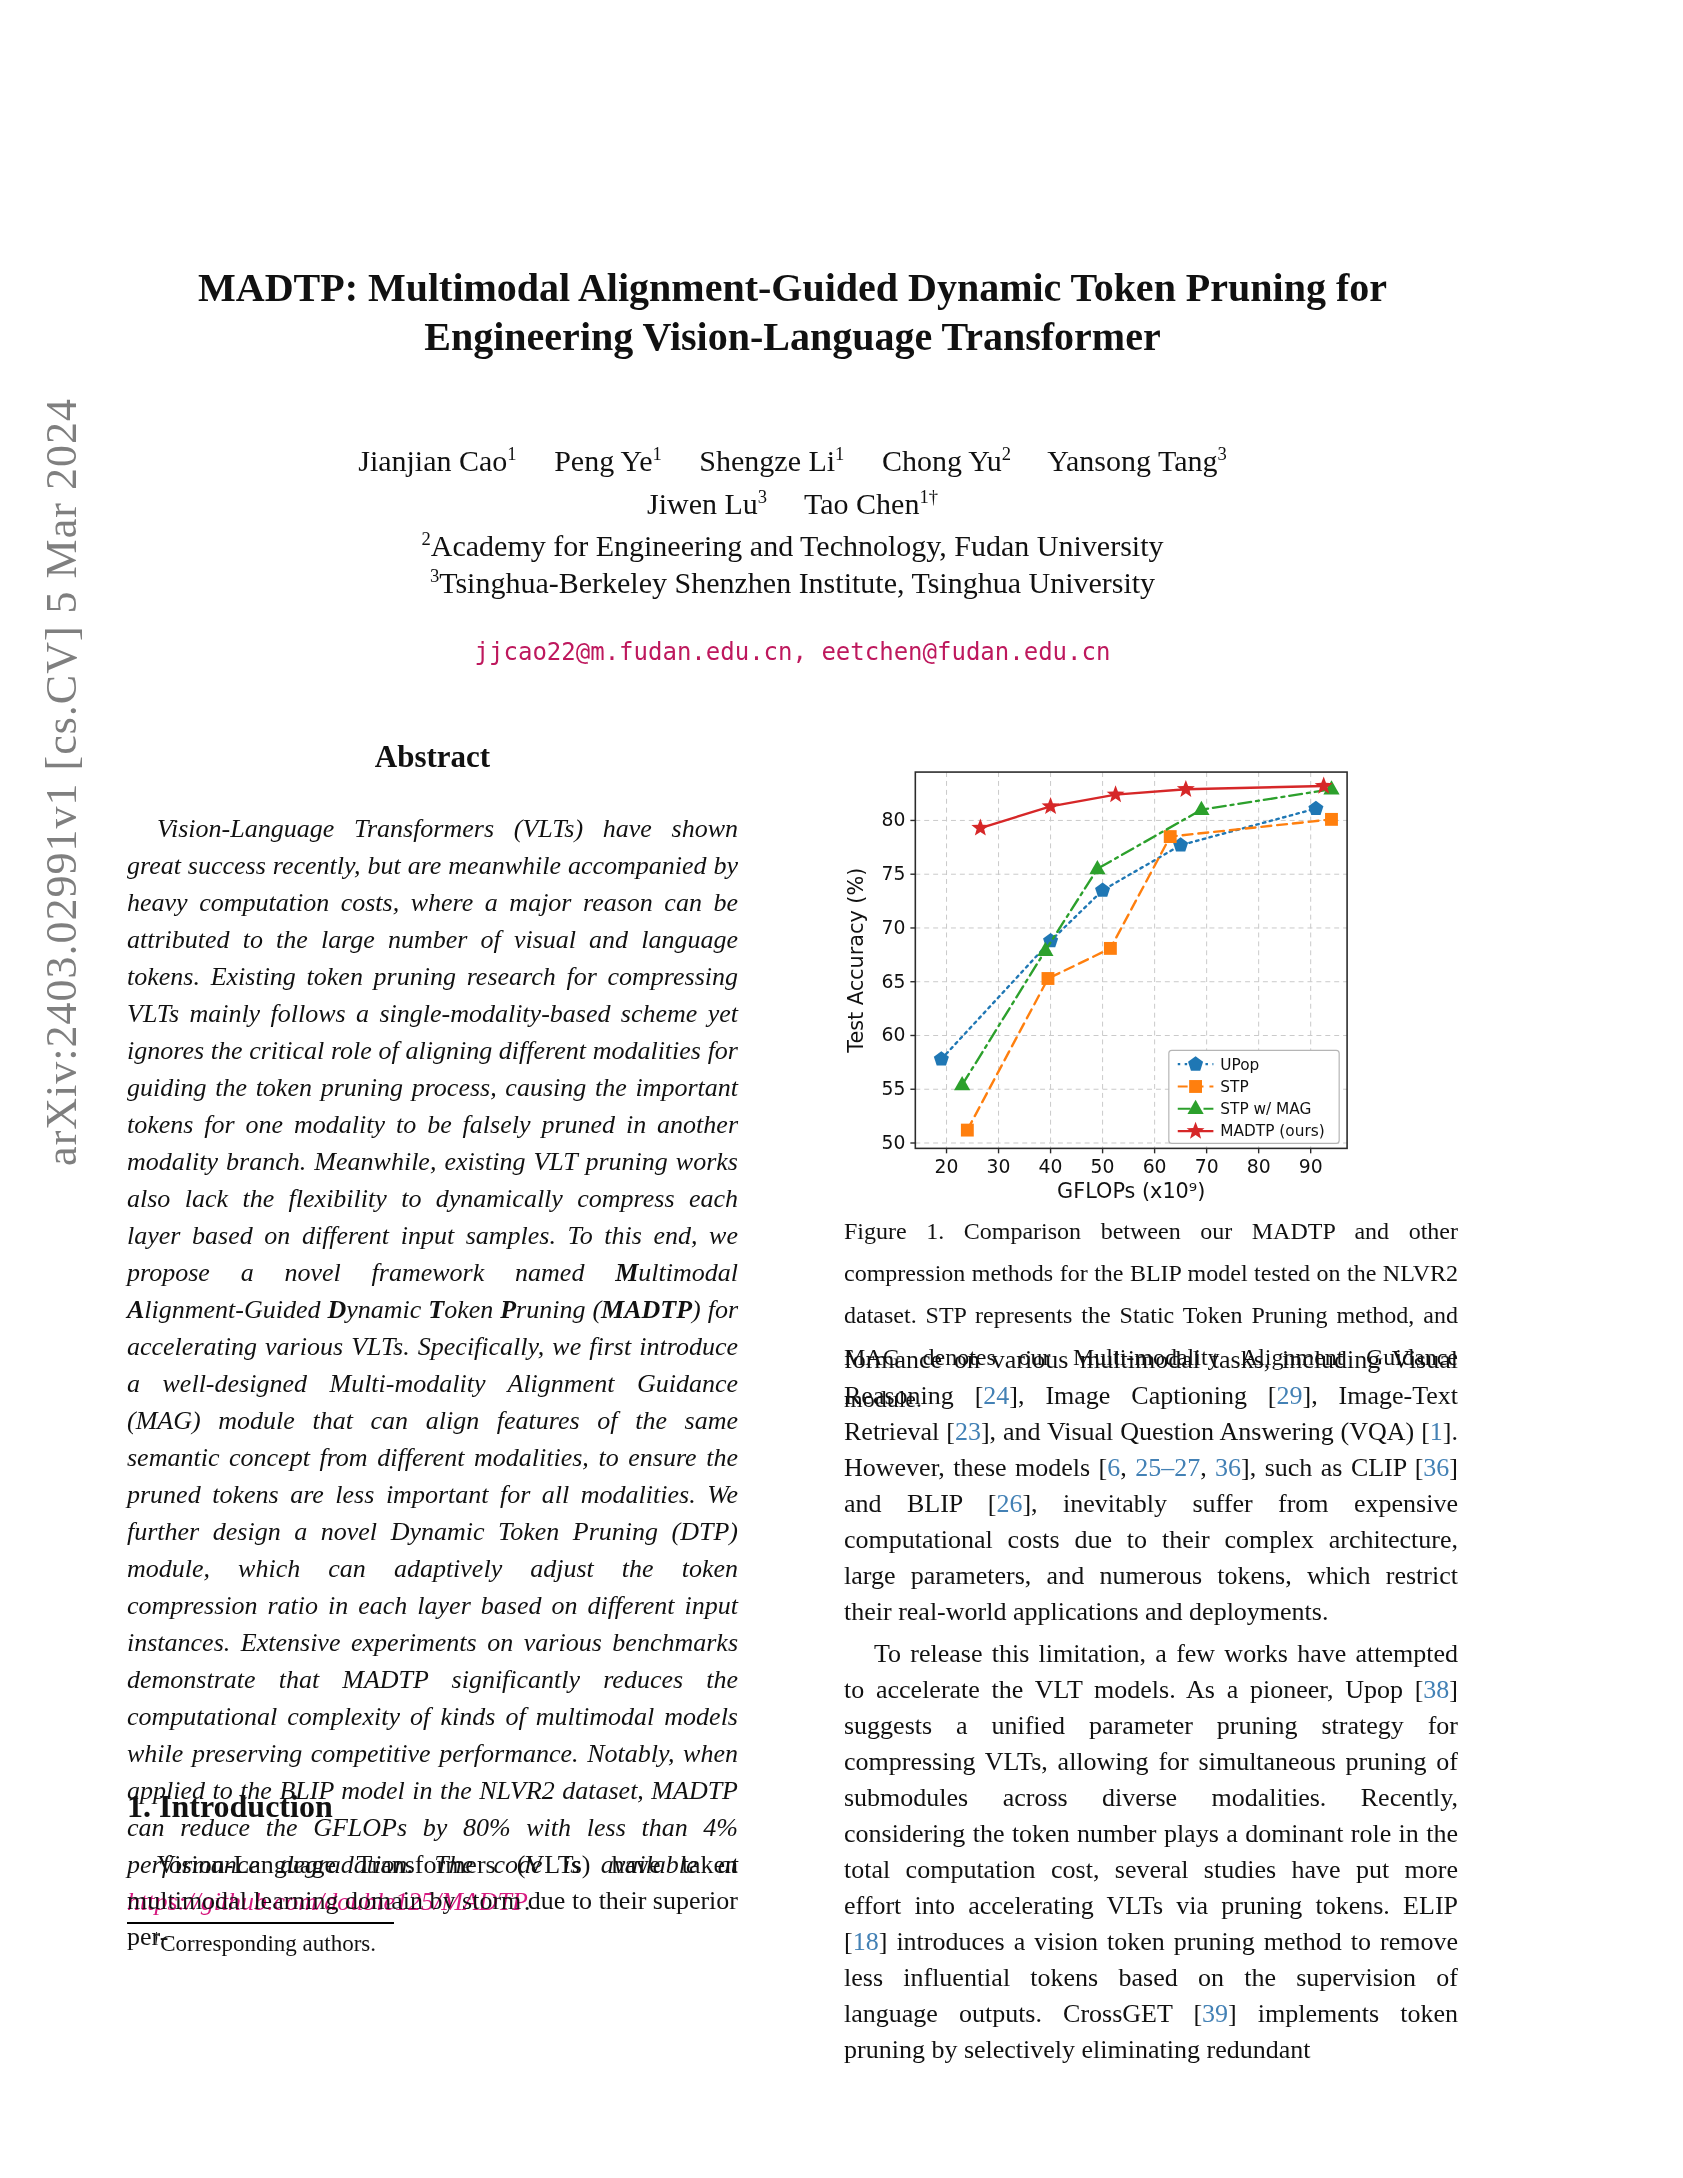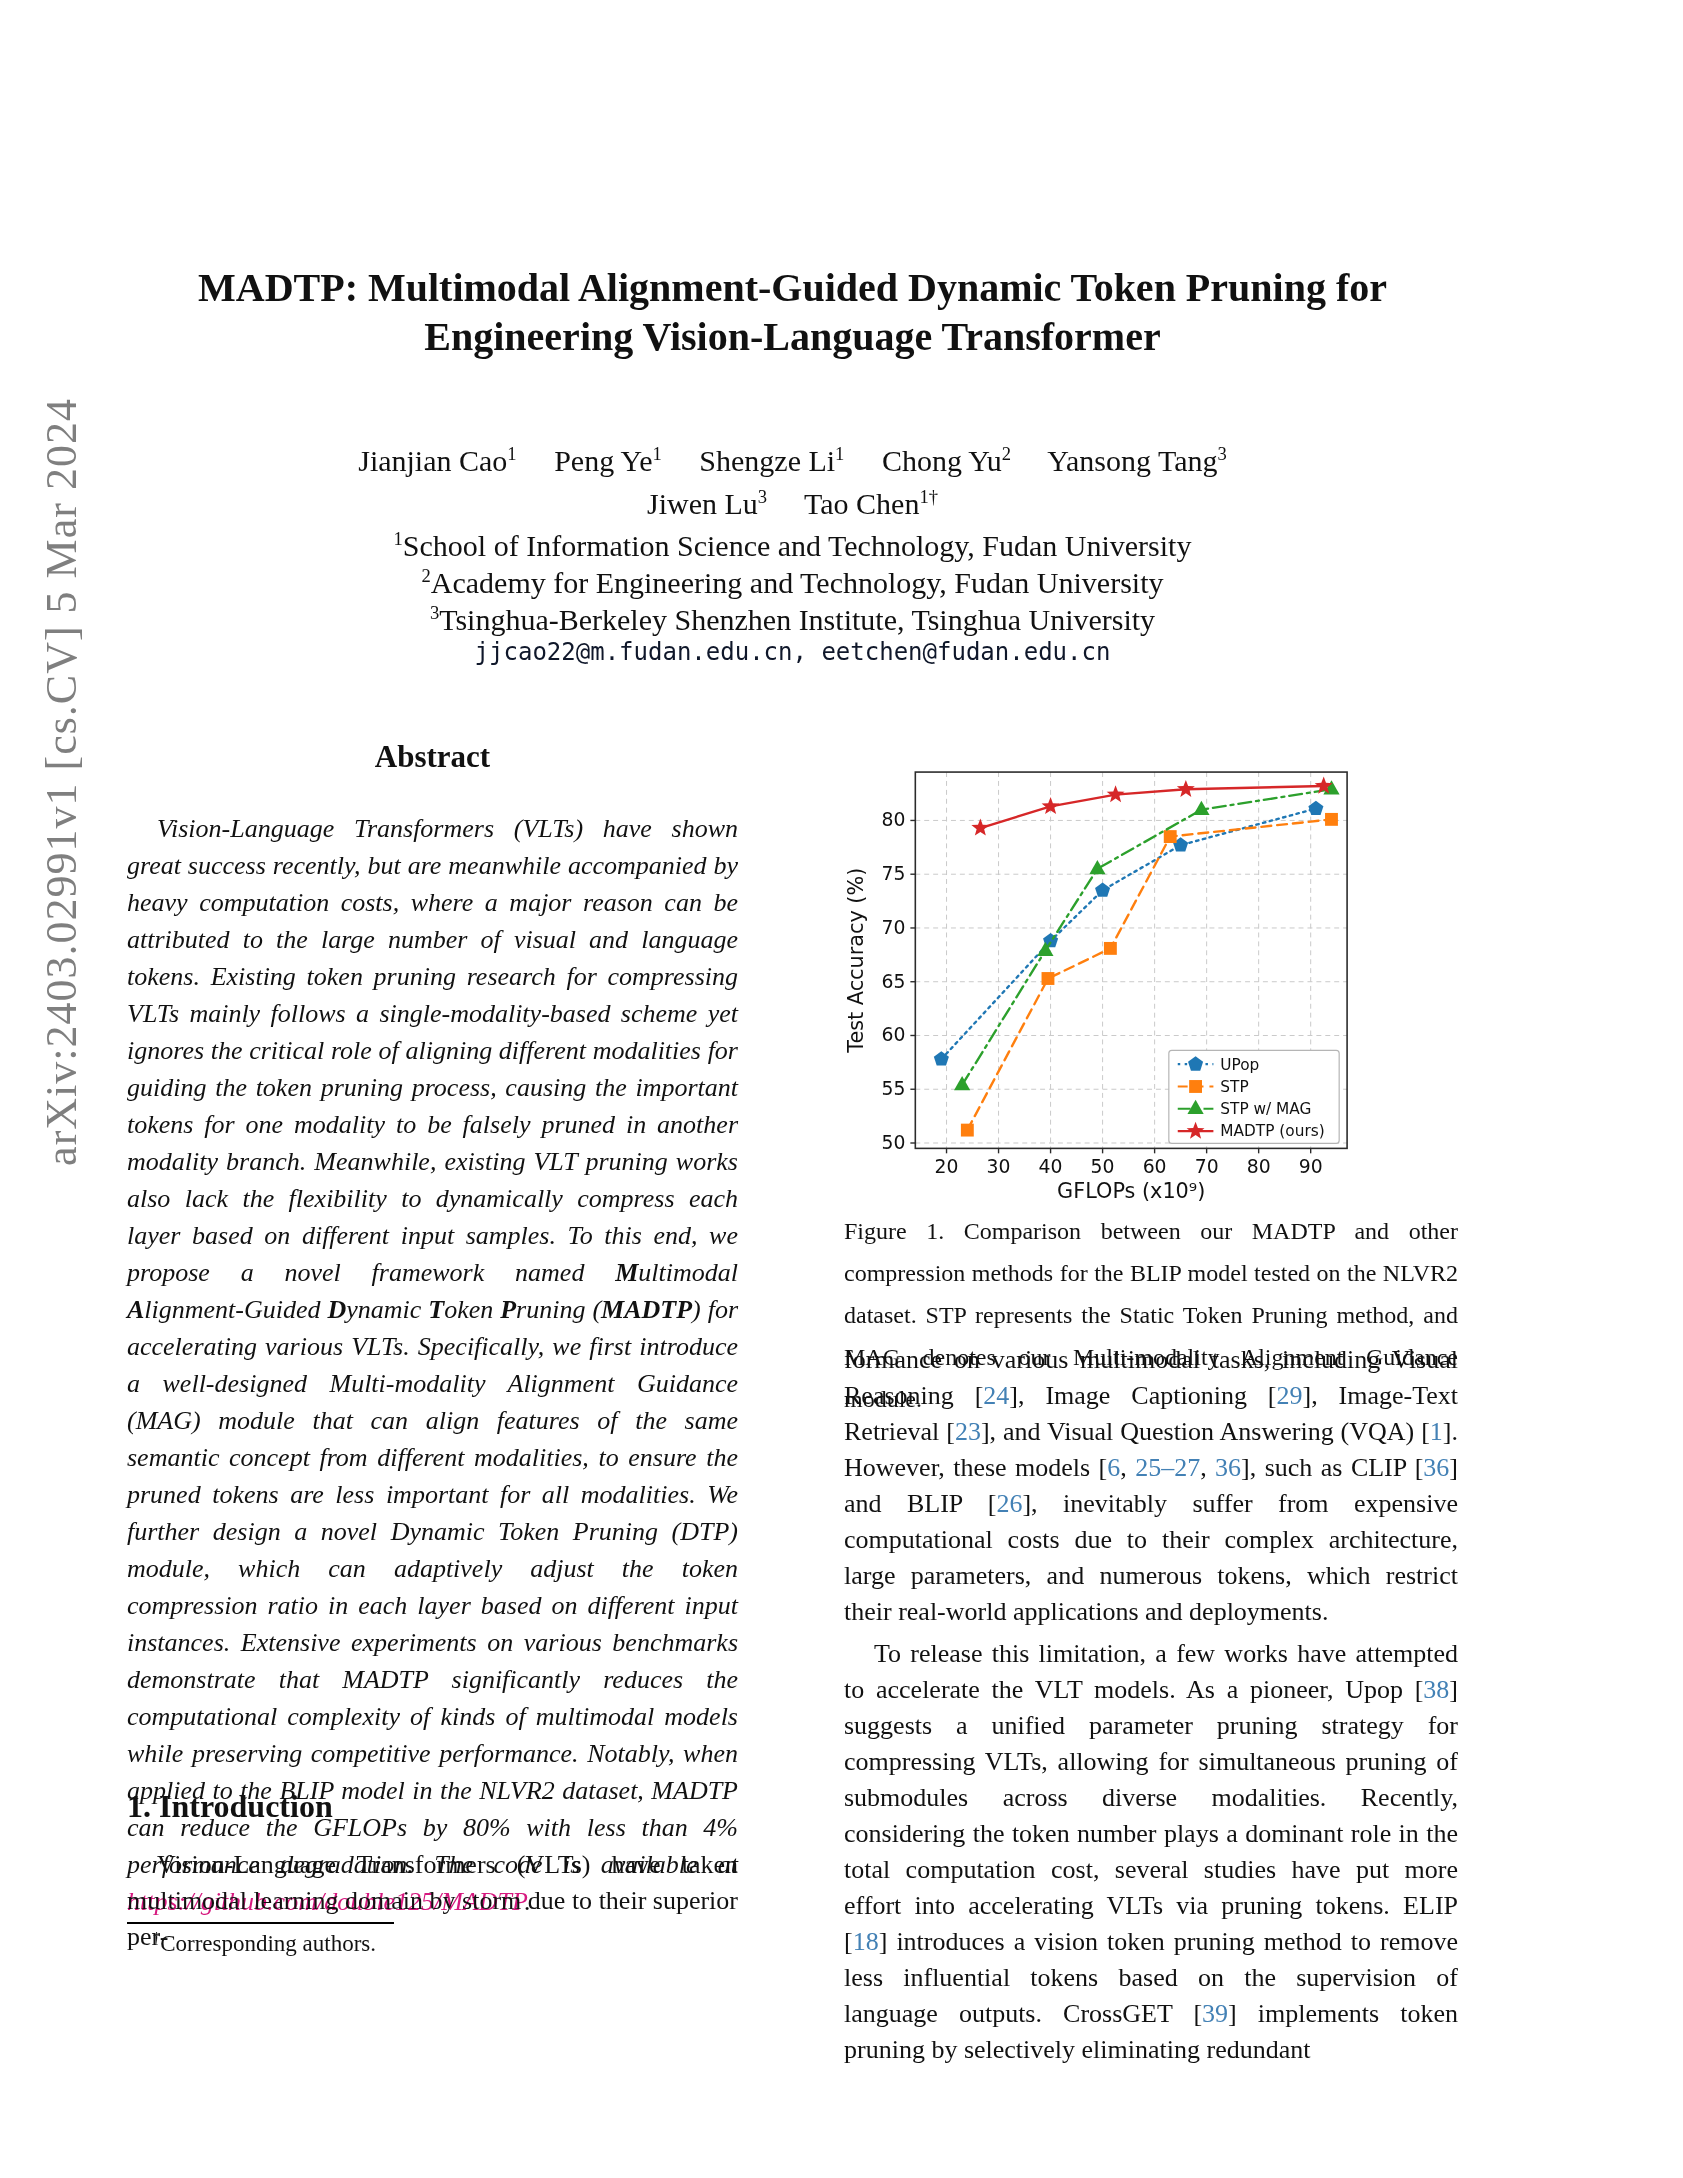--- a/index.html
+++ b/index.html
@@ -8,21 +8,21 @@
   .arxiv-stamp{position:absolute;left:61px;top:782px;width:0;height:0;}
   .arxiv-stamp span{display:inline-block;white-space:nowrap;transform:translate(-50%,-50%) rotate(-90deg);
         font-family:"Liberation Serif",serif;font-size:44px;color:#7f7f7f;letter-spacing:1px;}
   .front{position:absolute;left:127px;top:0;width:1331px;text-align:center;}
   .title{position:absolute;top:263px;left:0;width:100%;margin:0;font-size:40px;line-height:49px;font-weight:bold;}
   .authors-row{position:absolute;left:0;width:100%;font-size:30px;}
   .r1{top:444px;}
   .r2{top:487px;}
   .affiliations{position:absolute;top:527px;left:0;width:100%;font-size:30px;line-height:37px;}
   .emails{position:absolute;top:638px;left:0;width:100%;font-family:"DejaVu Sans Mono","Liberation Mono",monospace;
-        font-size:24px;color:#0f172a;}
+        font-size:24px;color:#be185d;}
   sup{font-size:62%;vertical-align:super;line-height:0;}
   .col{position:absolute;top:0;height:2178px;}
   .col.left{left:127px;width:611px;}
   .col.right{left:844px;width:614px;}
   .abstract-head{position:absolute;top:739px;left:0;width:100%;margin:0;text-align:center;font-size:31px;}
   .abstract-text{position:absolute;top:810px;left:0;width:100%;margin:0;font-style:italic;font-size:26px;
         line-height:37px;text-align:justify;}
   .abstract-text b{font-weight:bold;}
   .section-head{position:absolute;top:1788px;left:0;width:100%;margin:0;font-size:32px;}
   .intro-para{position:absolute;top:1847px;left:0;width:100%;margin:0;}
@@ -49,21 +49,20 @@
   </div>
 
   <div class="front">
     <h1 class="title">
       <span>MADTP: Multimodal Alignment-Guided Dynamic Token Pruning for</span><br>
       <span>Engineering Vision-Language Transformer</span>
     </h1>
     <div class="authors-row r1">Jianjian Cao<sup>1</sup>  Peng Ye<sup>1</sup>  Shengze Li<sup>1</sup>  Chong Yu<sup>2</sup>  Yansong Tang<sup>3</sup></div>
     <div class="authors-row r2">Jiwen Lu<sup>3</sup>  Tao Chen<sup>1†</sup></div>
     <div class="affiliations">
-      <div><sup>1</sup>School of Information Science and Technology, Fudan University</div>
       <div><sup>2</sup>Academy for Engineering and Technology, Fudan University</div>
       <div><sup>3</sup>Tsinghua-Berkeley Shenzhen Institute, Tsinghua University</div>
     </div>
     <div class="emails">jjcao22@m.fudan.edu.cn, eetchen@fudan.edu.cn</div>
   </div>
 
   <div class="col left">
     <h2 class="abstract-head">Abstract</h2>
     <p class="abstract-text indent">Vision-Language Transformers (VLTs) have shown great success recently, but are meanwhile accompanied by heavy computation costs, where a major reason can be attributed to the large number of visual and language tokens. Existing token pruning research for compressing VLTs mainly follows a single-modality-based scheme yet ignores the critical role of aligning different modalities for guiding the token pruning process, causing the important tokens for one modality to be falsely pruned in another modality branch. Meanwhile, existing VLT pruning works also lack the flexibility to dynamically compress each layer based on different input samples. To this end, we propose a novel framework named <b>M</b>ultimodal <b>A</b>lignment-Guided <b>D</b>ynamic <b>T</b>oken <b>P</b>runing (<b>MADTP</b>) for accelerating various VLTs. Specifically, we first introduce a well-designed Multi-modality Alignment Guidance (MAG) module that can align features of the same semantic concept from different modalities, to ensure the pruned tokens are less important for all modalities. We further design a novel Dynamic Token Pruning (DTP) module, which can adaptively adjust the token compression ratio in each layer based on different input instances. Extensive experiments on various benchmarks demonstrate that MADTP significantly reduces the computational complexity of kinds of multimodal models while preserving competitive performance. Notably, when applied to the BLIP model in the NLVR2 dataset, MADTP can reduce the GFLOPs by 80% with less than 4% performance degradation. The code is available at <a class="url">https://github.com/double125/MADTP</a>.</p>
     <h2 class="section-head">1. Introduction</h2>

